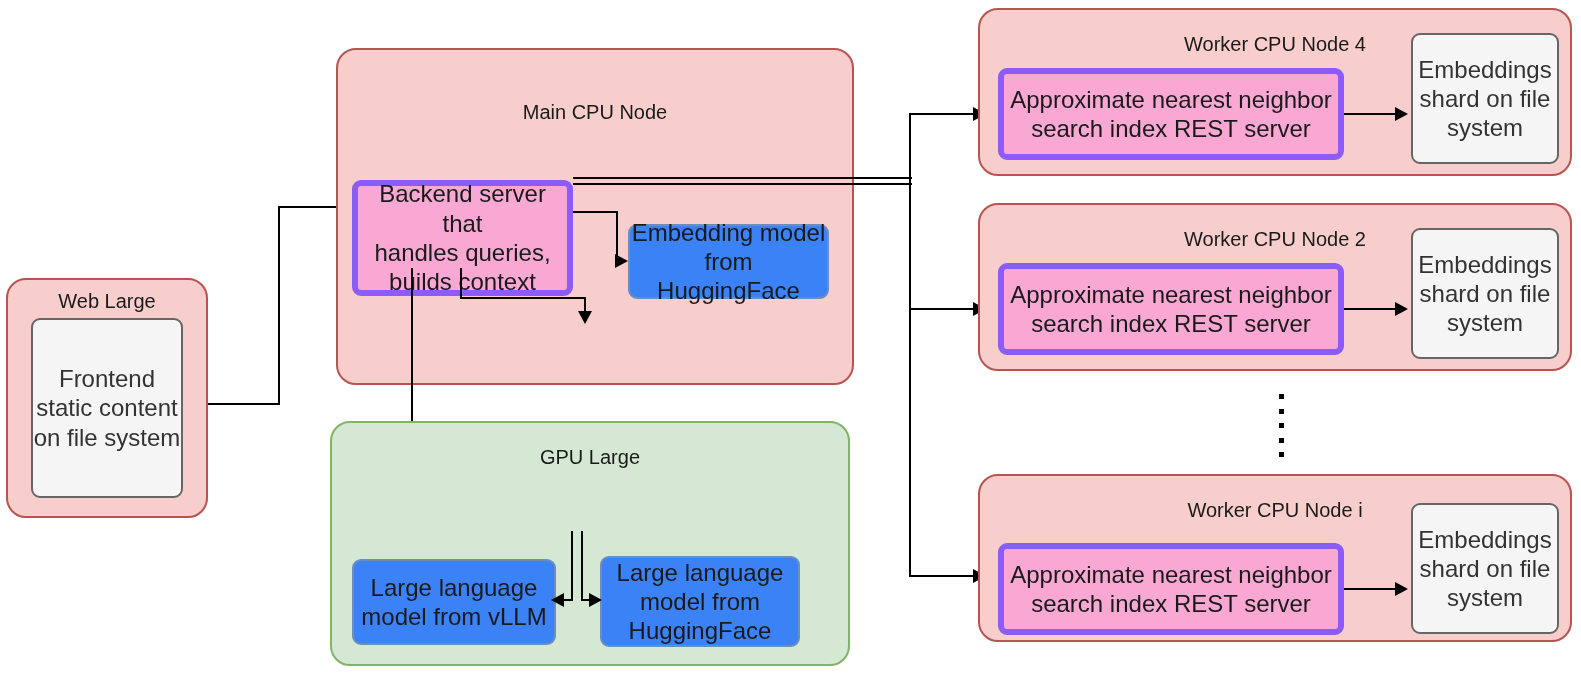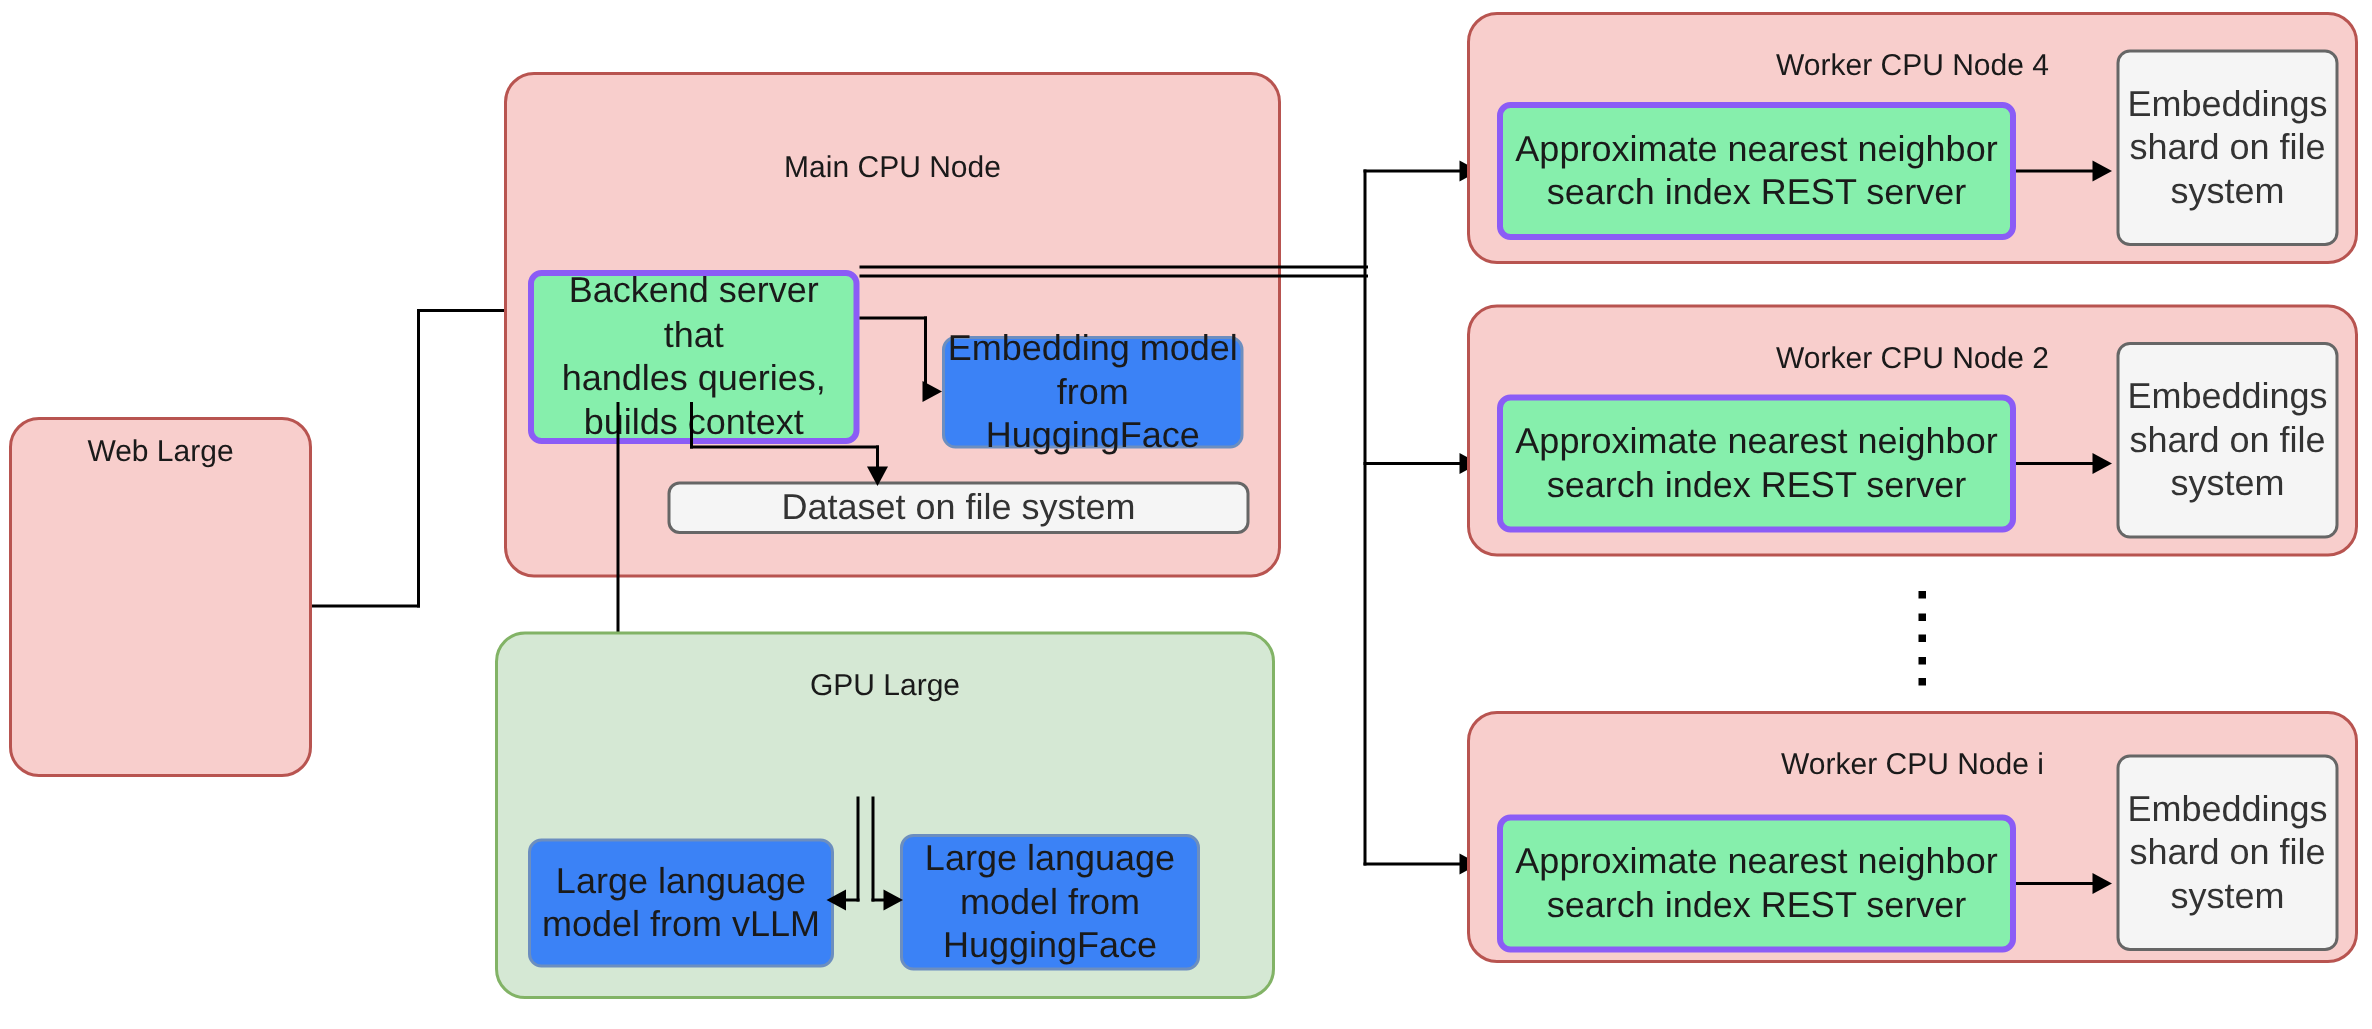--- a/index.html
+++ b/index.html
@@ -48,22 +48,22 @@
     font-size: 20px;
     color: #1a1a1a;
     pointer-events: none;
   }
   
   .leaf {
     border-radius: 9px;
     font-size: 24px;
   }
   .leaf-yellow {
-    background: #86efac;
-    border: 4px solid #8b5cf6;
+    background: #f9a8d4;
+    border: 6px solid #8b5cf6;
   }
   .leaf-blue {
     background: #3b82f6;
     border: 2px solid #6c8ebf;
   }
   .leaf-grey {
     background: #f5f5f5;
     border: 2px solid #666666;
     color: #333333;
   }
@@ -113,38 +113,40 @@
   }
 </style>
 </head>
 <body>
 
 <div id="canvas">
 
   <div class="box group group-pink" style="left:6px; top:278px; width:202px; height:240px;">
     <span class="group-title">Web Large</span>
   </div>
+  <div class="box leaf leaf-grey" style="left:31px; top:318px; width:152px; height:180px; white-space:pre-line;">Frontend
+static content
+on file system</div>
 
   <div class="ln lnh" style="left:208px; top:403px; width:72px; height:2px;"></div>
   <div class="ln lnv" style="left:278px; top:206px; width:2px; height:199px;"></div>
   <div class="ln lnh" style="left:278px; top:206px; width:62px; height:2px;"></div>
   <div class="arrow arrow-r" style="left:339px; top:200px;"></div>
 
   <div class="box group group-pink" style="left:336px; top:48px; width:518px; height:337px; padding-top:50px;">
     <span class="group-title">Main CPU Node</span>
   </div>
 
   <div class="box leaf leaf-yellow" style="left:352px; top:152px; width:221px; height:116px; white-space:pre-line;margin-top:28px;">Backend server that
 handles queries,
 builds context</div>
 
   <div class="box leaf leaf-blue" style="left:628px; top:224px; width:201px; height:75px; white-space:pre-line;">Embedding model
 from HuggingFace</div>
 
-  <div class="box leaf leaf-grey sm" style="left:445px; top:321px; width:388px; height:35px;">Dataset on file system</div>
 
   <div class="ln lnh" style="left:573px; top:211px; width:45px; height:2px;"></div>
   <div class="ln lnv" style="left:616px; top:211px; width:2px; height:50px;"></div>
   <div class="ln lnh" style="left:616px; top:260px; width:8px; height:2px;"></div>
   <div class="arrow arrow-r" style="left:615px; top:254px;"></div>
 
   <div class="ln lnv" style="left:460px; top:268px; width:2px; height:31px;"></div>
   <div class="ln lnh" style="left:460px; top:297px; width:126px; height:2px;"></div>
   <div class="ln lnv" style="left:584px; top:297px; width:2px; height:18px;"></div>
   <div class="arrow arrow-d" style="left:578px; top:311px;"></div>

